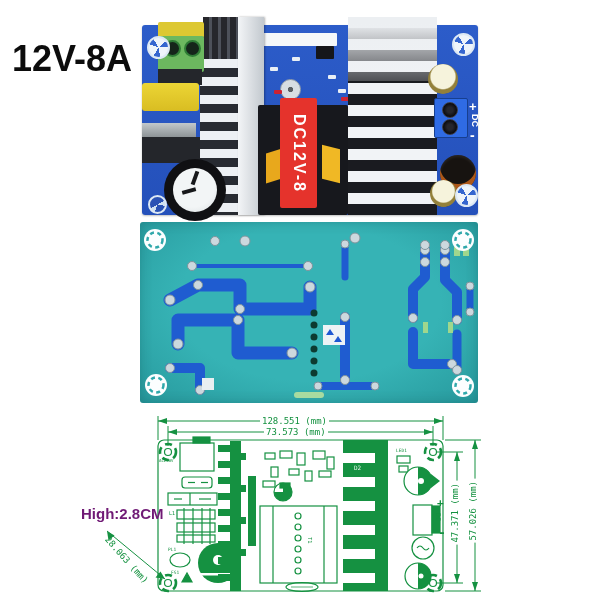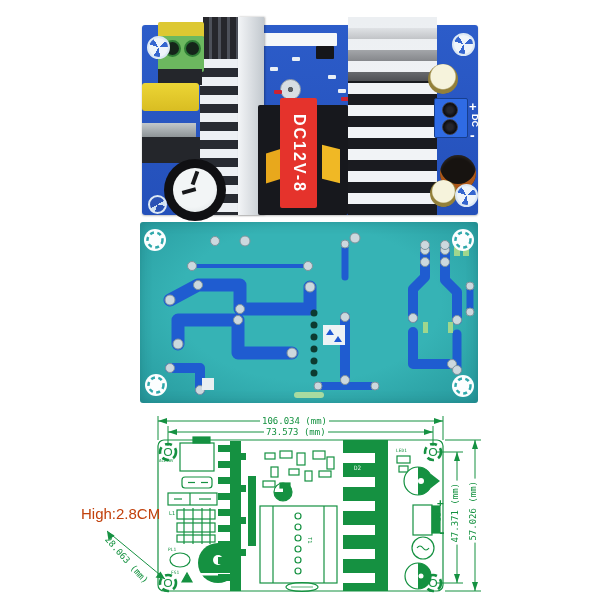--- a/index.html
+++ b/index.html
@@ -61,28 +61,29 @@
 
   
   .p2{position:absolute;left:140px;top:222px;width:338px;height:181px;border-radius:3px;
       background:radial-gradient(ellipse at 50% 45%,#36b3b5 55%,#27999d);box-shadow:inset 0 0 12px rgba(0,60,60,.25);}
 
   
   .diag{position:absolute;left:75px;top:413px;width:415px;height:187px;color:#13913f;}
   .dimt{position:absolute;font-family:"DejaVu Sans Mono",monospace;font-size:9px;color:#13913f;background:#fff;
         line-height:10px;padding:0 2px;white-space:nowrap;}
   .dimt.vert{writing-mode:vertical-rl;transform:rotate(180deg);padding:2px 0;}
-  .hnote{position:absolute;left:6px;top:92px;font-size:15px;font-weight:400;color:#c2410c;}
+  .hnote{position:absolute;left:6px;top:92px;font-size:15px;font-weight:700;color:#701a75;}
   .clbl{position:absolute;font-family:"DejaVu Sans Mono",monospace;color:#13913f;line-height:1;}
 </style>
 </head>
 <body>
 
 <div class="canvas">
 
+  <div class="title">12V-8A</div>
 
   <div class="p1">
     <div class="board"></div>
     <div class="label-strip"></div>
 
     <div class="hs-dark"></div>
     <div class="hs-fins"></div>
     <div class="hs-stem"></div>
 
     <div class="ac-term">
@@ -357,21 +358,21 @@
         <path d="M343 150 A13 13 0 0 0 343 176 Z" fill="#ffffff" stroke="none"></path>
         <circle cx="343" cy="163" r="13"></circle>
           <circle cx="346" cy="163" r="2.5" fill="#fff" stroke="none"></circle>
 
         <ellipse cx="227" cy="174" rx="16" ry="4.5"></ellipse>
         <line x1="216" y1="174" x2="238" y2="174" stroke-width="0.7"></line>
       </g>
     </svg>
 
     
-    <div class="dimt" style="left:185px;top:3px;">106.034 (mm)</div>
+    <div class="dimt" style="left:185px;top:3px;">128.551 (mm)</div>
     <div class="dimt" style="left:189px;top:14px;">73.573 (mm)</div>
     <div class="dimt vert" style="left:375px;top:68px;">47.371 (mm)</div>
     <div class="dimt vert" style="left:393px;top:66px;">57.026 (mm)</div>
     <div class="dimt" style="left:34px;top:120px;transform:rotate(48deg);transform-origin:left top;background:transparent;">28.063 (mm)</div>
     <div class="hnote">High:2.8CM</div>
 
     
     <div class="clbl" style="left:94px;top:98px;font-size:5px;">L1</div>
     <div class="clbl" style="left:231px;top:124px;font-size:5.5px;writing-mode:vertical-rl;">T1</div>
     <div class="clbl" style="left:279px;top:52px;font-size:6px;color:#eaf6ee;">D2</div>

